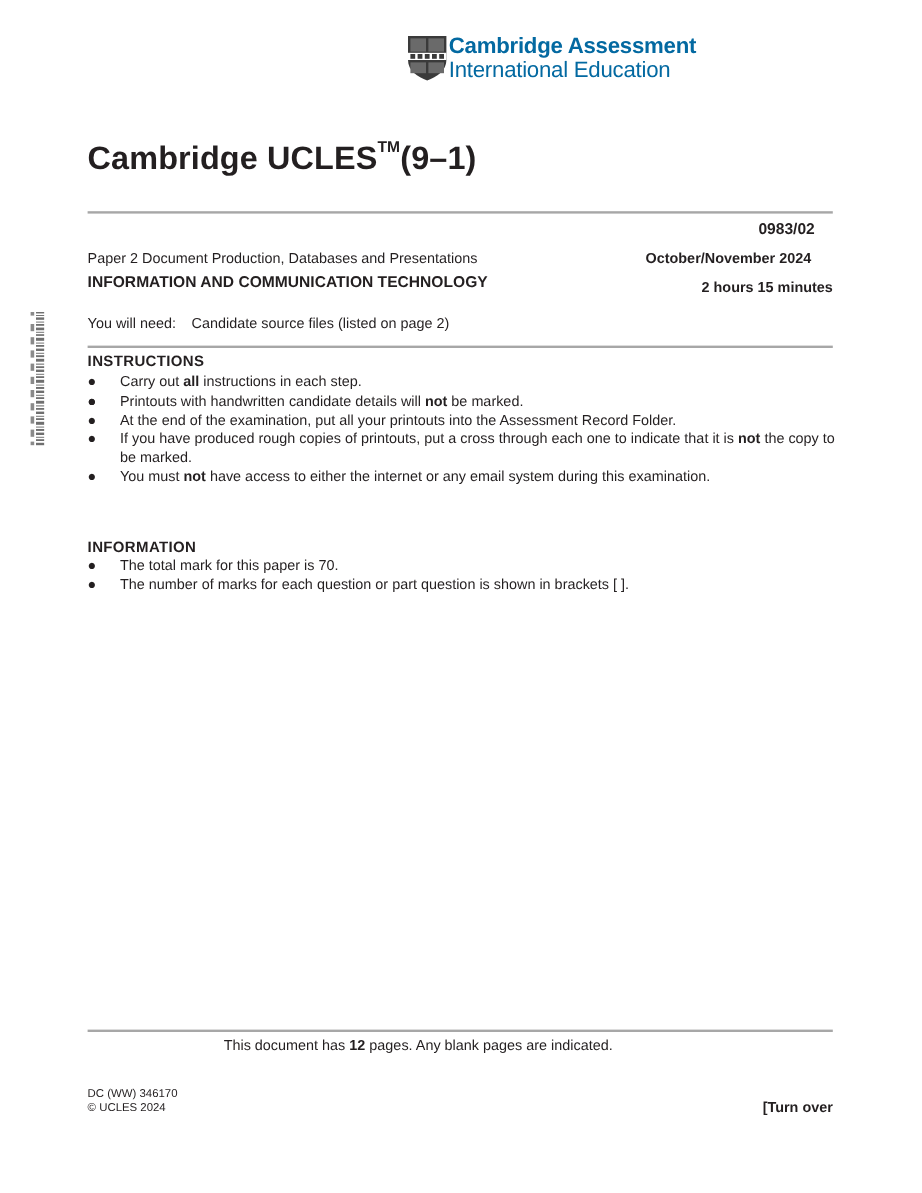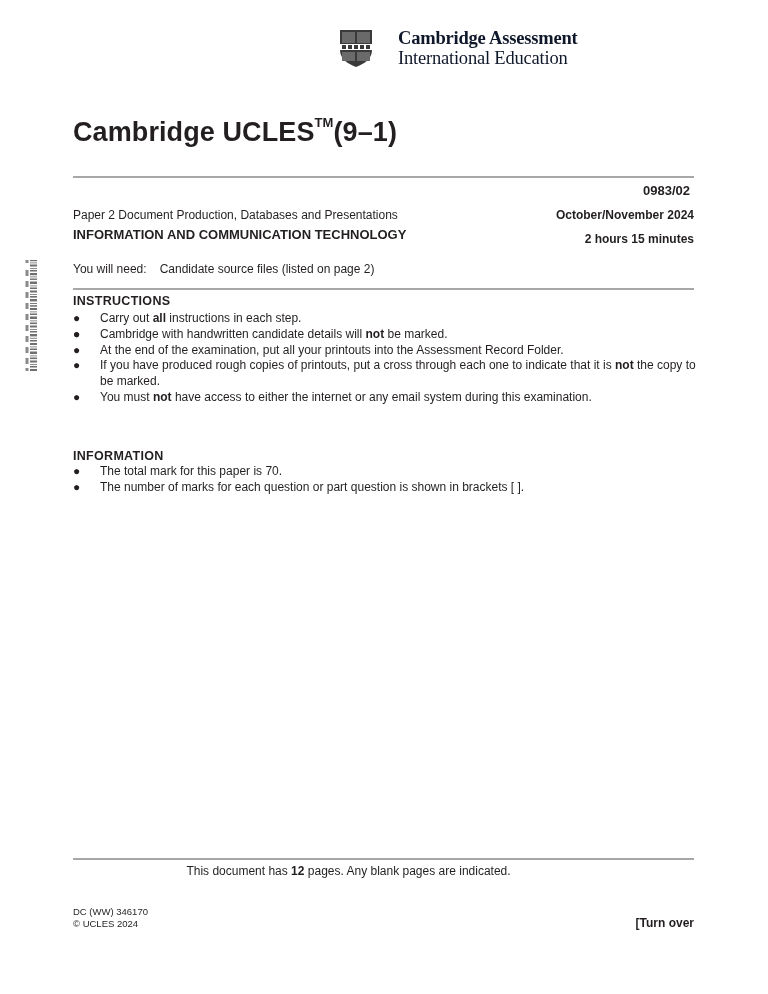--- a/index.html
+++ b/index.html
@@ -1,30 +1,30 @@
 <!DOCTYPE html>
 <html><head>
 <meta charset="utf-8">
 <style>
   html, body { margin:0; padding:0; background:#ffffff; }
   body { width:768px; height:994px; position:relative; overflow:hidden;
          font-family:"Liberation Sans", sans-serif; color:#231f20; }
   .abs { position:absolute; }
   .logo { left:338px; top:28px; display:flex; align-items:center; }
   .shield { width:36px; height:40px; }
-  .logo-text { margin-left:24px; font-family:Liberation Serif, serif; color:#0f172a; line-height:20px; }
+  .logo-text { margin-left:0; font-family:Liberation Sans, sans-serif; color:#0369a1; line-height:20px; }
   .logo-l1 { font-size:18.5px; font-weight:bold; letter-spacing:-0.2px; }
   .logo-l2 { font-size:18.5px; letter-spacing:-0.2px; }
   .title { left:73px; top:117px; font-size:27px; font-weight:bold; letter-spacing:0.1px; }
   .title sup { font-size:13px; vertical-align:top; position:relative; top:-2px; }
   .rule { left:73px; width:621px; height:1.5px; background:#a7a7a7; }
   .subj { left:73px; top:183px; font-size:13px; font-weight:bold;margin-top:44px; }
-  .code { right:78px; top:183px; font-size:13px; font-weight:bold; }
+  .code { right:89px; top:183px; font-size:13px; font-weight:bold; }
   .paper { left:73px; top:208px; font-size:12px; }
-  .session { right:74px; top:208px; font-size:12px; font-weight:bold;margin-left:25px; }
+  .session { right:92px; top:208px; font-size:12px; font-weight:bold;margin-left:25px; }
   .dur { right:74px; top:232px; font-size:12px; font-weight:bold; }
   .need { left:73px; top:262px; font-size:12px; }
   .need .gap { display:inline-block; width:13px; }
   .h { left:73px; font-size:12.5px; font-weight:bold; letter-spacing:0.3px; }
   ul.list { position:absolute; left:73px; margin:0; padding:0; list-style:none; font-size:12px; line-height:15.8px; width:625px; }
   ul.list li { position:relative; padding-left:27px; }
   ul.list li .bullet { position:absolute; left:0; top:0; }
   .foot-note { left:0; width:697px; text-align:center; top:864px; font-size:12px; }
   .dc { left:73px; top:906px; font-size:9.5px; line-height:12px; }
   .turn { right:74px; top:916px; font-size:12px; font-weight:bold; }
@@ -121,21 +121,21 @@
 </svg>
 
 <div class="abs need"><span>You will need:</span><span class="gap"></span><span>Candidate source files (listed on page 2)</span></div>
 
 <div class="abs rule" style="top:288px;"></div>
 
 <div class="abs h" style="top:294px;">INSTRUCTIONS</div>
 <ul class="list" style="top:311px;">
   <li><span class="bullet">●</span><span>Carry out </span><b>all</b><span> instructions in each step.</span></li>
   <li><span class="bullet">●</span><b></b><span></span></li>
-  <li><span class="bullet">●</span><span>Cambridge with handwritten candidate details will </span><b>not</b><span> be marked.</span></li>
+  <li><span class="bullet">●</span><span>Printouts with handwritten candidate details will </span><b>not</b><span> be marked.</span></li>
   <li><span class="bullet">●</span><span>At the end of the examination, put all your printouts into the Assessment Record Folder.</span><b></b><span></span></li>
   <li><span class="bullet">●</span><span>If you have produced rough copies of printouts, put a cross through each one to indicate that it is </span><b>not</b><span> the copy to be marked.</span></li>
   <li><span class="bullet">●</span><span>You must </span><b>not</b><span> have access to either the internet or any email system during this examination.</span></li>
 </ul>
 
 <div class="abs h" style="top:449px;">INFORMATION</div>
 <ul class="list" style="top:464px;">
   <li><span class="bullet">●</span><span>The total mark for this paper is 70.</span><b></b><span></span></li>
   <li><span class="bullet">●</span><span>The number of marks for each question or part question is shown in brackets [ ].</span><b></b><span></span></li>
 </ul>

